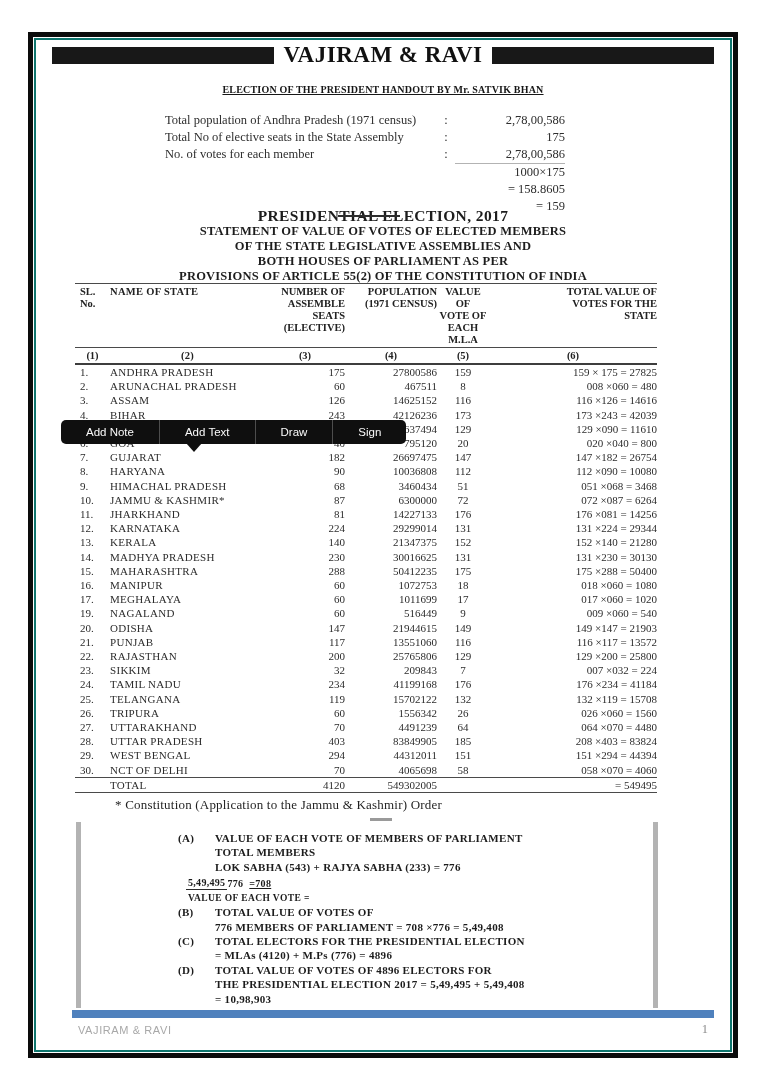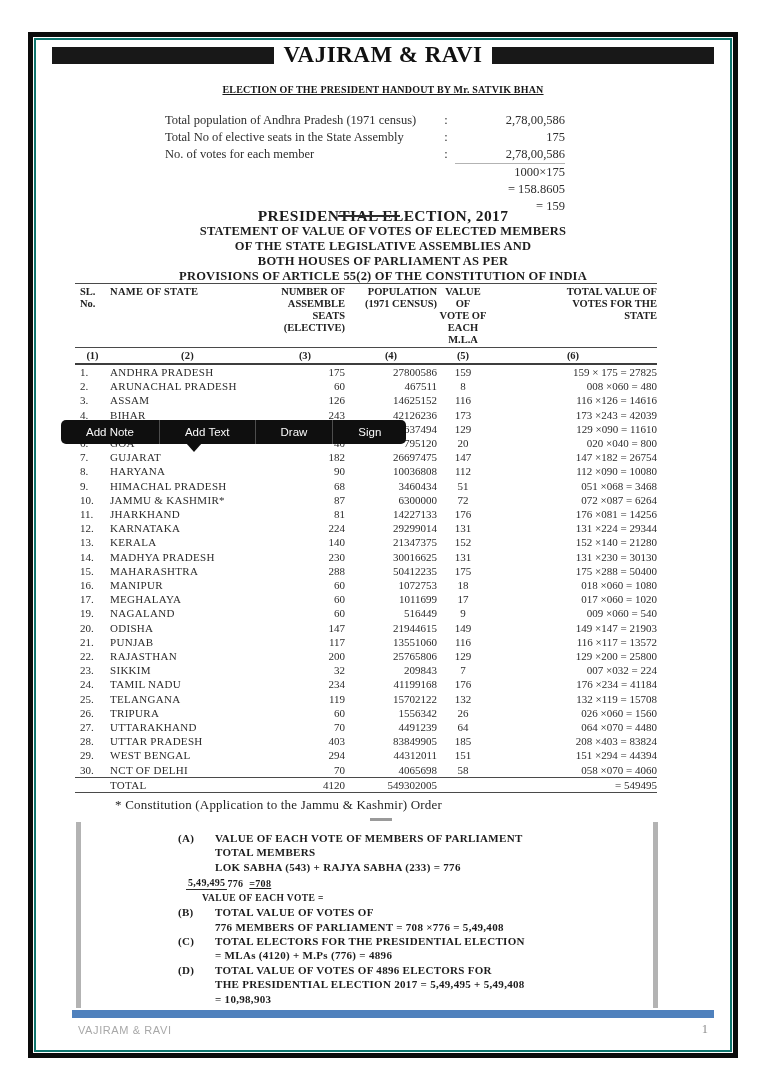--- a/index.html
+++ b/index.html
@@ -68,21 +68,21 @@
   .notes { position:absolute; left:142px; top:791px; width:420px; font-size:11px;
            font-weight:bold; color:#1c1c1c; letter-spacing:0.3px; }
   .note-row { display:flex; line-height:14.4px; }
   .note-label { width:37px; flex:none; }
   .note-text { flex:1; }
   .frac-row { margin:3px 0 2px 8px; display:flex; align-items:center; line-height:normal; }
   .fraction { display:inline-flex; flex-direction:row; align-items:flex-start; font-size:10px; }
   .frac-num { border-bottom:1.2px solid #2a2a2a; padding:0 2px 1px 2px; line-height:11px; }
   .frac-den { line-height:11px; padding-top:1px; }
   .frac-result { font-size:10px; margin-left:6px;text-decoration:underline; }
-  .small-note { font-size:9.5px; margin-left:24px; line-height:13px; letter-spacing:0.4px; }
+  .small-note { font-size:9.5px; margin-left:10px; line-height:13px; letter-spacing:0.4px; }
 
   
   .accent-bar { position:absolute; left:36px; top:970px; width:642px; height:8px; background:#4f81bd; }
   .footer-row { position:absolute; left:42px; right:22px; top:982px; display:flex;
                 justify-content:space-between; align-items:center; }
   .footer-brand { font-family:"Liberation Sans", sans-serif; font-size:11px; color:#a8a8a8;
                   letter-spacing:0.6px; }
   .footer-page { font-size:12.5px; color:#8c8c8c; }
 
   

